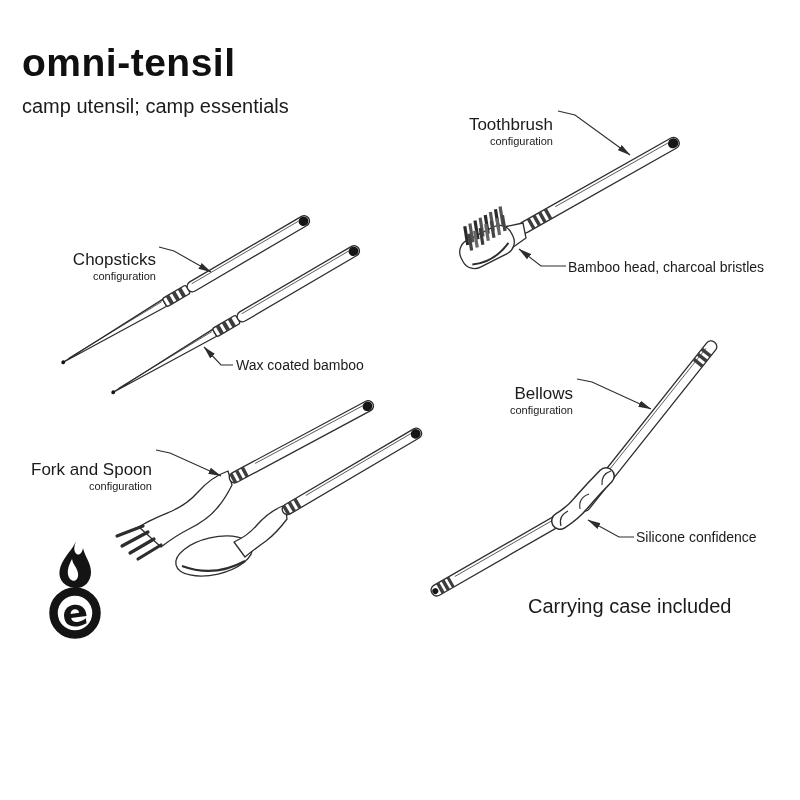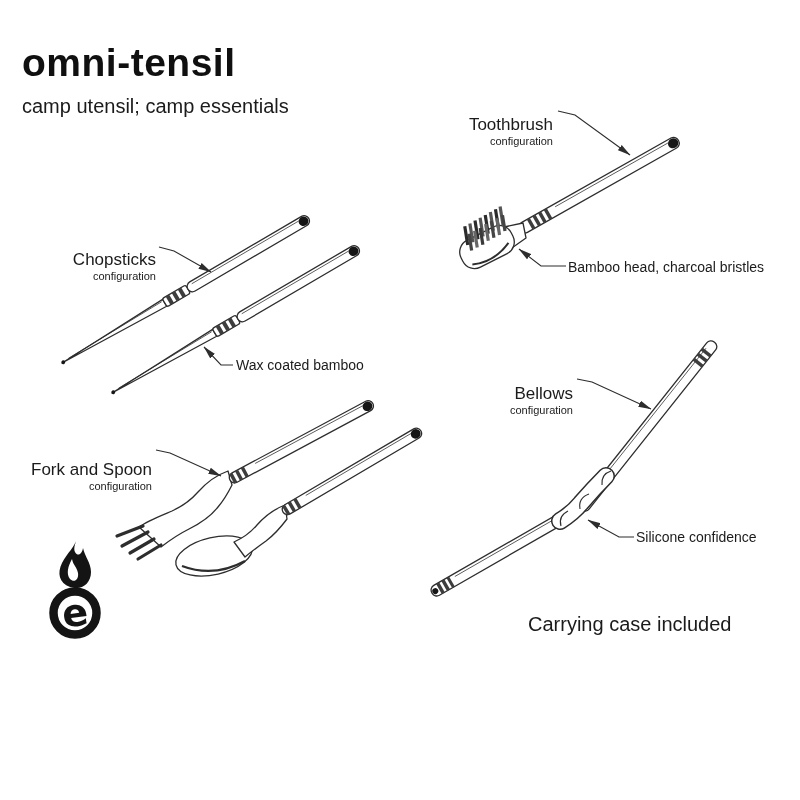--- a/index.html
+++ b/index.html
@@ -24,21 +24,21 @@
   
   .brand{position:absolute;left:22px;top:40px;}
   .brand-title{font-size:39px;font-weight:bold;letter-spacing:0.5px;line-height:46px;margin:0;color:#101010;}
   .brand-sub{font-size:20px;line-height:26px;margin-top:7px;color:#1b1b1b;}
 
   .callout{position:absolute;text-align:right;white-space:nowrap;}
   .callout .name{font-size:17px;line-height:19px;margin-top:24px;}
   .callout .sub{font-size:11px;line-height:15px;}
 
   .note{position:absolute;font-size:14px;line-height:16px;white-space:nowrap;}
-  .footer-note{position:absolute;left:528px;top:613px;font-size:20px;white-space:nowrap;}
+  .footer-note{position:absolute;left:528px;top:595px;font-size:20px;white-space:nowrap;}
 
   #callout-chopsticks{right:644px;top:226px;}
   #callout-toothbrush{right:247px;top:91px;}
   #callout-fork-and-spoon{right:648px;top:436px;}
   #callout-bellows{right:227px;top:360px;}
   #note-wax{left:236px;top:357px;}
   #note-bamboo{left:568px;top:259px;}
   #note-silicone{left:636px;top:529px;}
 </style>
 </head>

